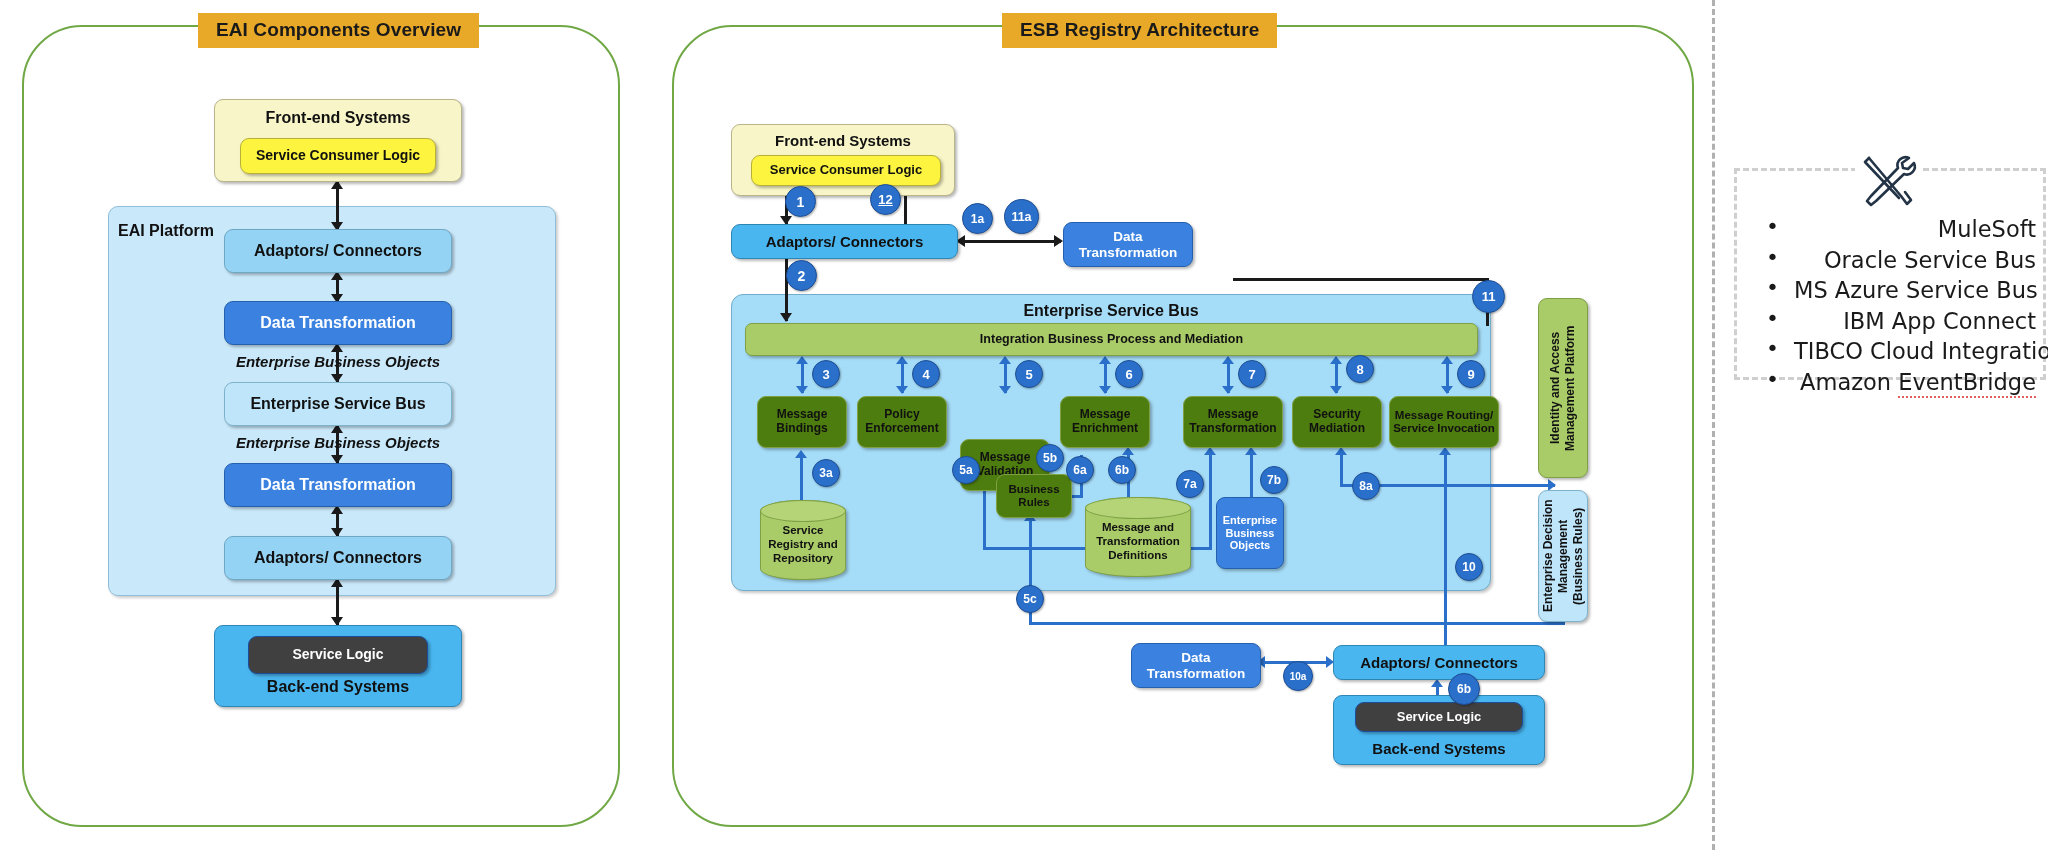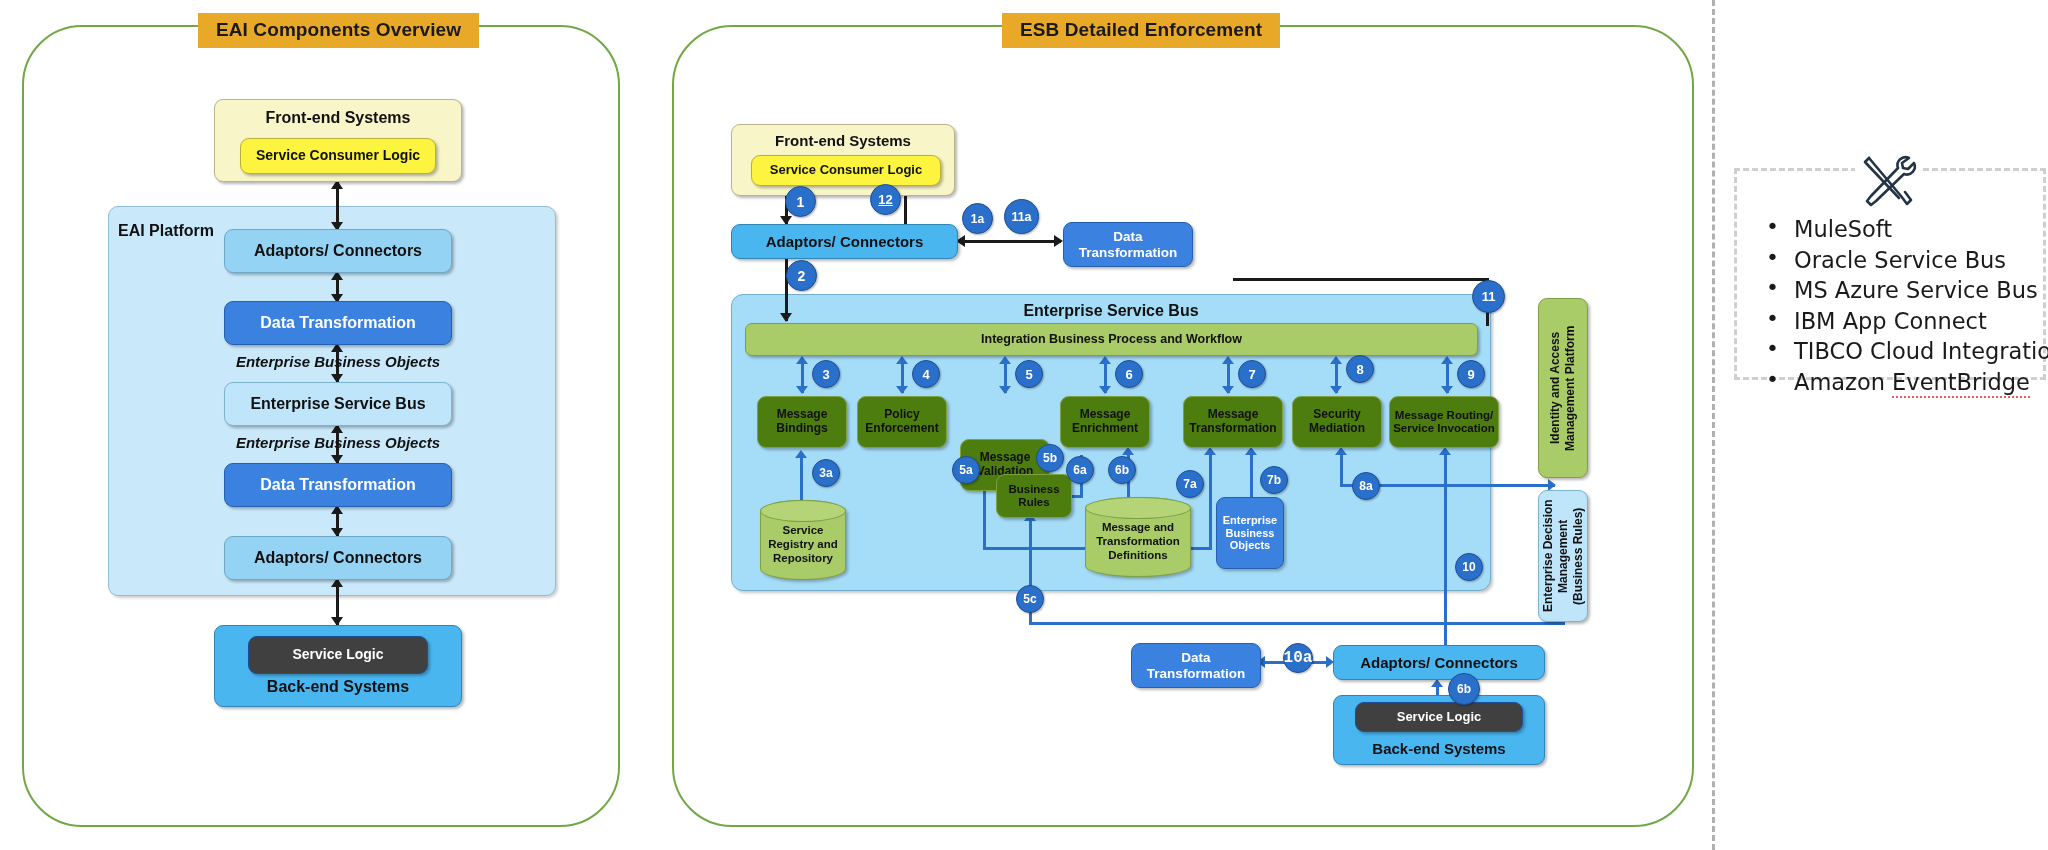--- a/index.html
+++ b/index.html
@@ -163,20 +163,21 @@
   }
   .tools-list li {
     position:relative;
     font-size: 22.5px;
     color:#1a1a1a;
     line-height: 1.0;
     margin-bottom: 8px;
     padding-left: 38px;
     font-family: "DejaVu Sans", sans-serif;
     white-space: nowrap;
+    text-align: right;
   }
   .tools-list li::before {
     content:"\2022";
     position:absolute; left: 10px; top:-2px;
     font-size: 22px; color:#1a1a1a;
   }
   .squiggle {
     border-bottom: 2px dotted #e06060;
     padding-bottom:1px;
   }
@@ -248,21 +249,21 @@
   <div class="arrowhead" style="left:331px; top:617px; border-left:6px solid transparent; border-right:6px solid transparent; border-top:9px solid #1a1a1a;"></div>
 
   <div class="box midblue" style="left:214px; top:625px; width:248px; height:82px; align-items:flex-end; padding-bottom:10px; font-size:16px;">
     <span>Back-end Systems</span>
   </div>
   <div class="box darkblue" style="left:248px; top:636px; width:180px; height:38px; font-size:14px;">
     <span>Service Logic</span>
   </div>
 
   <div class="panel" style="left:672px; top:25px; width:1022px; height:802px;"></div>
-  <div class="panel-title" style="left:1002px; top:13px;">ESB Detailed Enforcement</div>
+  <div class="panel-title" style="left:1002px; top:13px;">ESB Registry Architecture</div>
   <div style="position:absolute;left:1002px;top:20px;width:258px;height:12px;background:#fff;z-index:28;"></div>
 
   <div class="box pale-yellow" style="left:731px; top:124px; width:224px; height:72px; align-items:flex-start; font-size:15px; padding-top:7px;">
     <span>Front-end Systems</span>
   </div>
   <div class="box yellow" style="left:751px; top:155px; width:190px; height:31px; font-size:13px;">
     <span>Service Consumer Logic</span>
   </div>
 
   <div class="conn black" style="left:785px; top:186px; width:3px; height:38px;"></div>
@@ -304,21 +305,21 @@
   <div class="conn black" style="left:1486px; top:278px; width:3px; height:48px;"></div>
   <div class="conn black" style="left:1233px; top:278px; width:256px; height:3px;"></div>
   <div class="badge" style="left:1472px; top:280px; width:33px; height:33px; font-size:13px;">
       <span>11</span>
     </div>
 
   <div class="esbbody" style="position:absolute; left:731px; top:294px; width:760px; height:297px;"></div>
   <div class="plain-label" style="left:731px; top:302px; width:760px; text-align:center; font-size:16px;">Enterprise Service Bus</div>
 
   <div class="box greenbar" style="left:745px; top:323px; width:733px; height:33px; font-size:12.5px;">
-    <span>Integration Business Process and Workflow</span>
+    <span>Integration Business Process and Mediation</span>
   </div>
 
   <div class="box green" style="left:757px; top:396px; width:90px; height:52px; font-size:12px;">
     <span>Message Bindings</span>
   </div>
   <div class="box green" style="left:857px; top:396px; width:90px; height:52px; font-size:12px;">
     <span>Policy Enforcement</span>
   </div>
   <div class="box green" style="left:960px; top:396px; width:90px; height:52px; font-size:12px;margin-top:43px;">
     <span>Message Validation</span>
@@ -486,21 +487,21 @@
     <span>Data Transformation</span>
   </div>
 
   <div class="box midblue" style="left:1333px; top:645px; width:212px; height:35px; font-size:15px; color:#111;">
     <span>Adaptors/ Connectors</span>
   </div>
 
   <div class="conn bluec" style="left:1263px; top:661px; width:68px; height:3px;"></div>
   <div class="arrowhead" style="left:1257px; top:656px; border-top:6px solid transparent; border-bottom:6px solid transparent; border-right:8px solid #2a6fc9;"></div>
   <div class="arrowhead" style="left:1326px; top:656px; border-top:6px solid transparent; border-bottom:6px solid transparent; border-left:8px solid #2a6fc9;"></div>
-  <div class="badge" style="left:1283px; top:643px; width:30px; height:30px; font-size:16px;font-family:Liberation Mono, monospace;">
+  <div class="badge" style="left:1283px; top:661px; width:30px; height:30px; font-size:10px;">
       <span>10a</span>
     </div>
 
   <div class="conn bluec" style="left:1436px; top:684px; width:3px; height:22px;"></div>
   <div class="arrowhead" style="left:1431px; top:679px; border-left:6px solid transparent; border-right:6px solid transparent; border-bottom:8px solid #2a6fc9;"></div>
   <div class="arrowhead" style="left:1431px; top:700px; border-left:6px solid transparent; border-right:6px solid transparent; border-top:8px solid #2a6fc9;"></div>
   <div class="badge" style="left:1448px; top:673px; width:32px; height:32px; font-size:12px;">
       <span>6b</span>
     </div>
 

